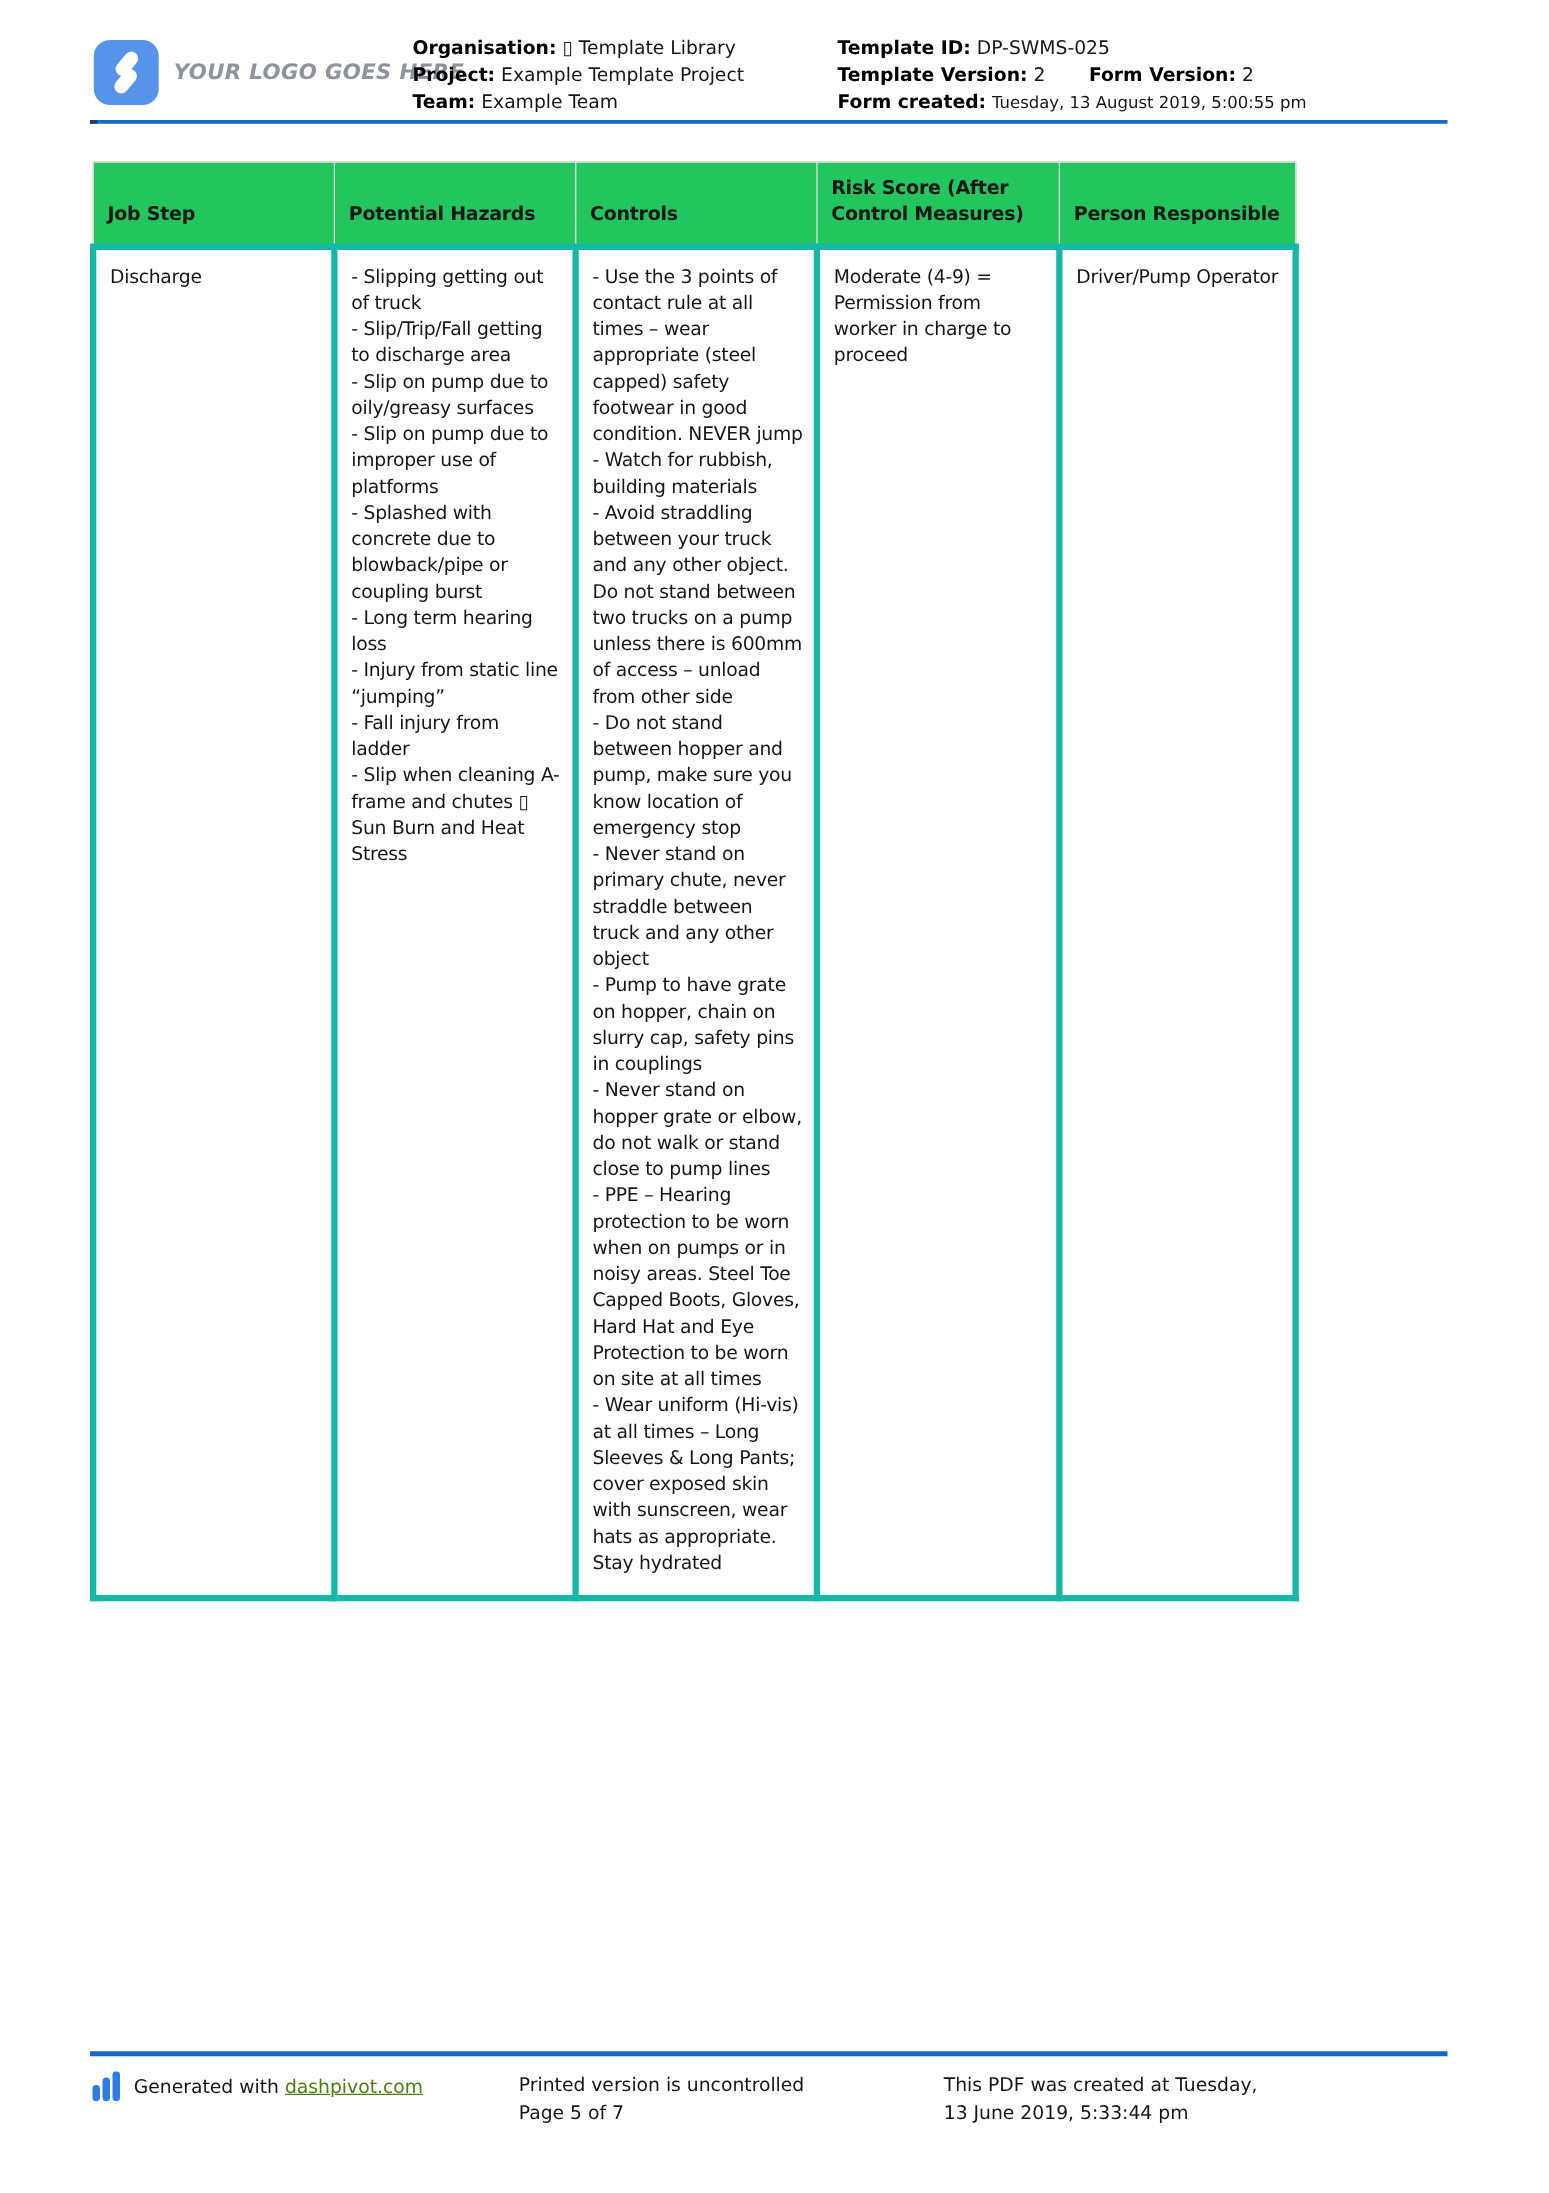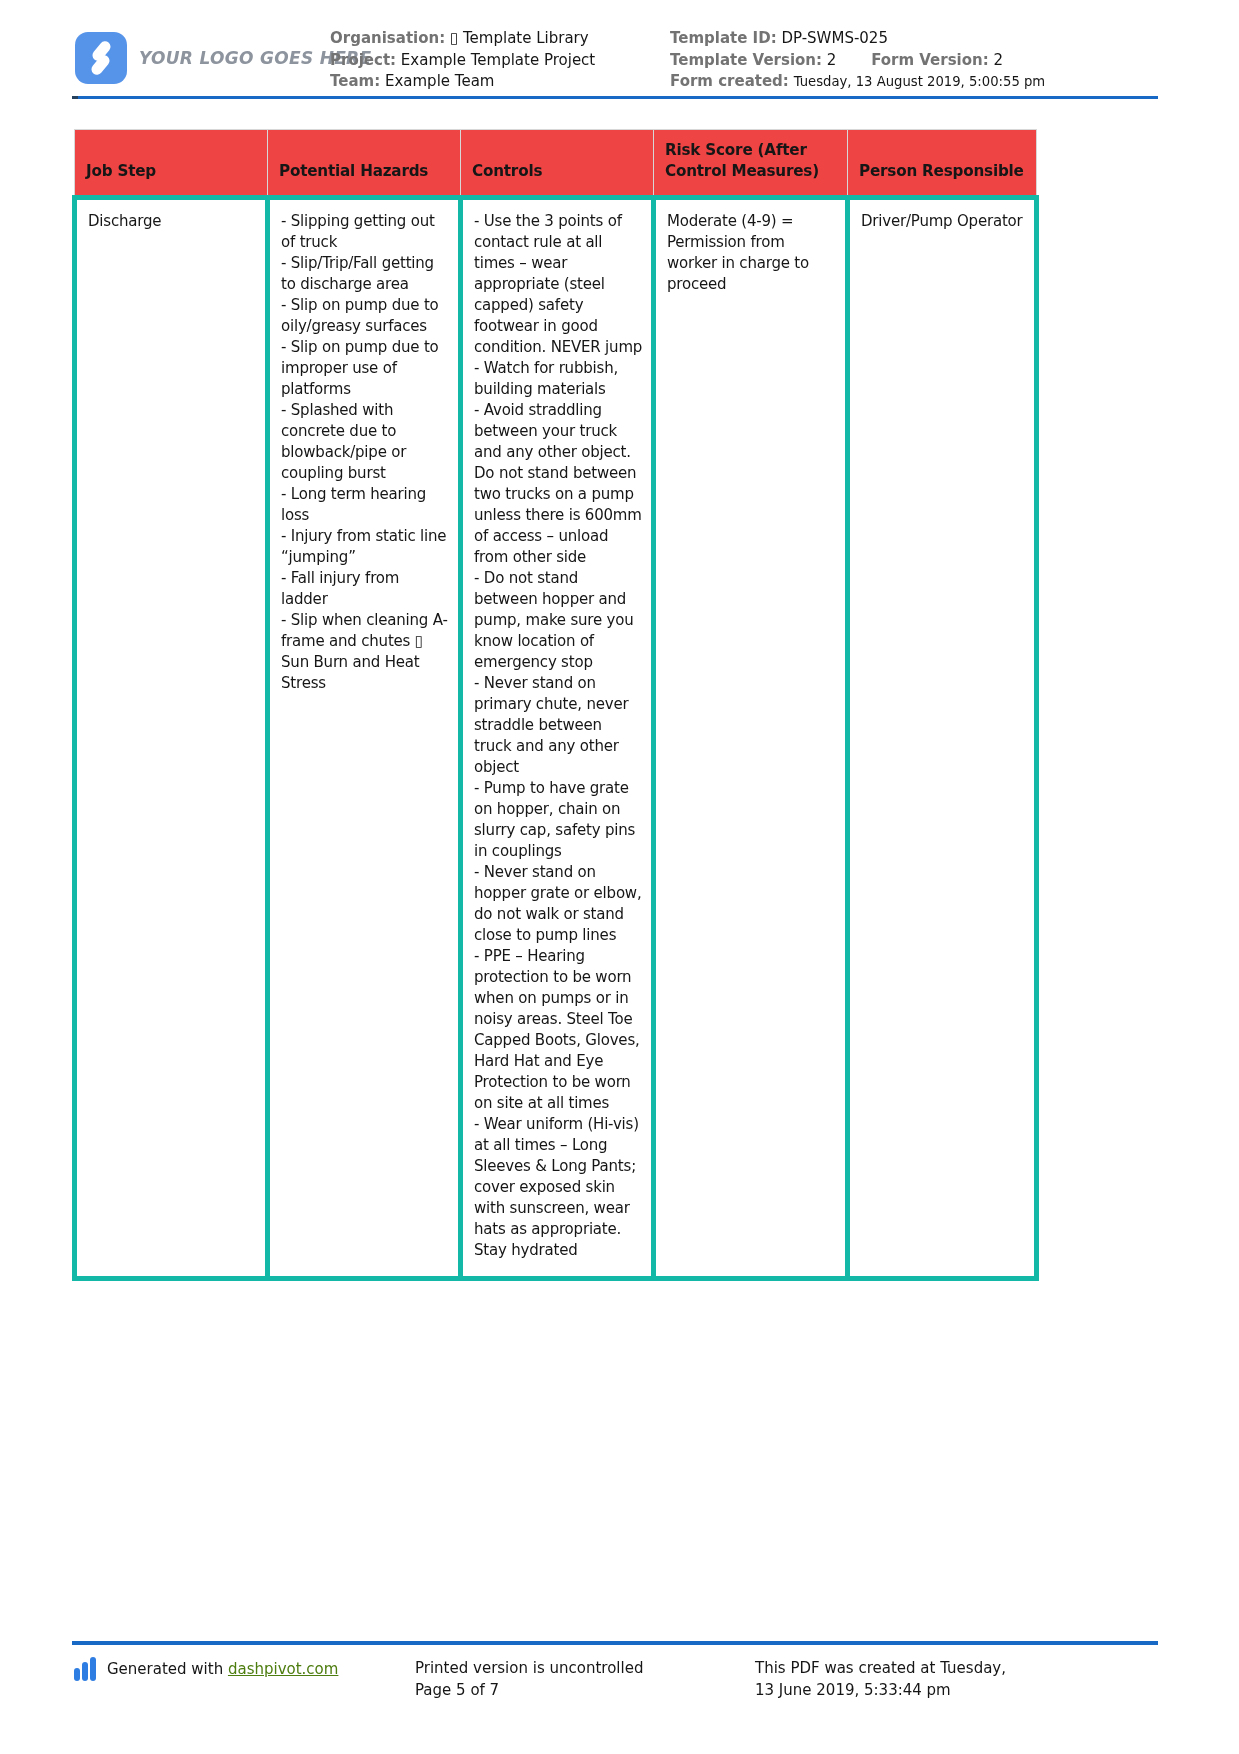--- a/index.html
+++ b/index.html
@@ -15,21 +15,21 @@
   
   .logo-wrap { position: absolute; left: 75px; top: 32px; display: flex; align-items: center; gap: 12px; }
   .logo-badge { width: 52px; height: 52px; border-radius: 13px; background: #5694ea; position: relative; flex: 0 0 auto; }
   .logo-badge svg { position: absolute; inset: 0; }
   .logo-text {
     font-size: 17px; font-weight: bold; font-style: italic;
     color: #8d949e; letter-spacing: 0.3px; white-space: nowrap;
   }
 
   .info-block { position: absolute; font-size: 15px; line-height: 21.5px; }
-  .info-block .lbl { font-weight: bold; color: #737373; }
+  .info-block .lbl { font-weight: bold; color: #000000; }
   .org-block  { left: 330px; top: 28px; }
   .meta-block { left: 670px; top: 28px; }
   .fv-gap { margin-left: 30px; }
   .small-val { font-size: 13.2px; }
 
   .rule {
     position: absolute; left: 72px; width: 1086px; height: 3px;
     background: #1769c5;
   }
   .rule-top { top: 96px; }
@@ -39,21 +39,21 @@
   }
   .rule-bottom { top: 1641px; height: 4px; }
 
   
   table.swms {
     position: absolute; left: 72px; top: 129px; width: 962px;
     border-collapse: collapse; table-layout: fixed;
     font-size: 15px; line-height: 21px; letter-spacing: -0.2px;
   }
   table.swms th {
-    background: #ef4444;
+    background: #22c55e;
     font-weight: bold; font-size: 15.2px;
     text-align: left; vertical-align: bottom;
     padding: 10px 9px 13px 11px;
     border: 1px solid #d7d7d7;
   }
   table.swms td {
     vertical-align: top;
     padding: 11px 8px 15px 11px;
     border: 5px solid #14b8a6;
     background: #ffffff;

